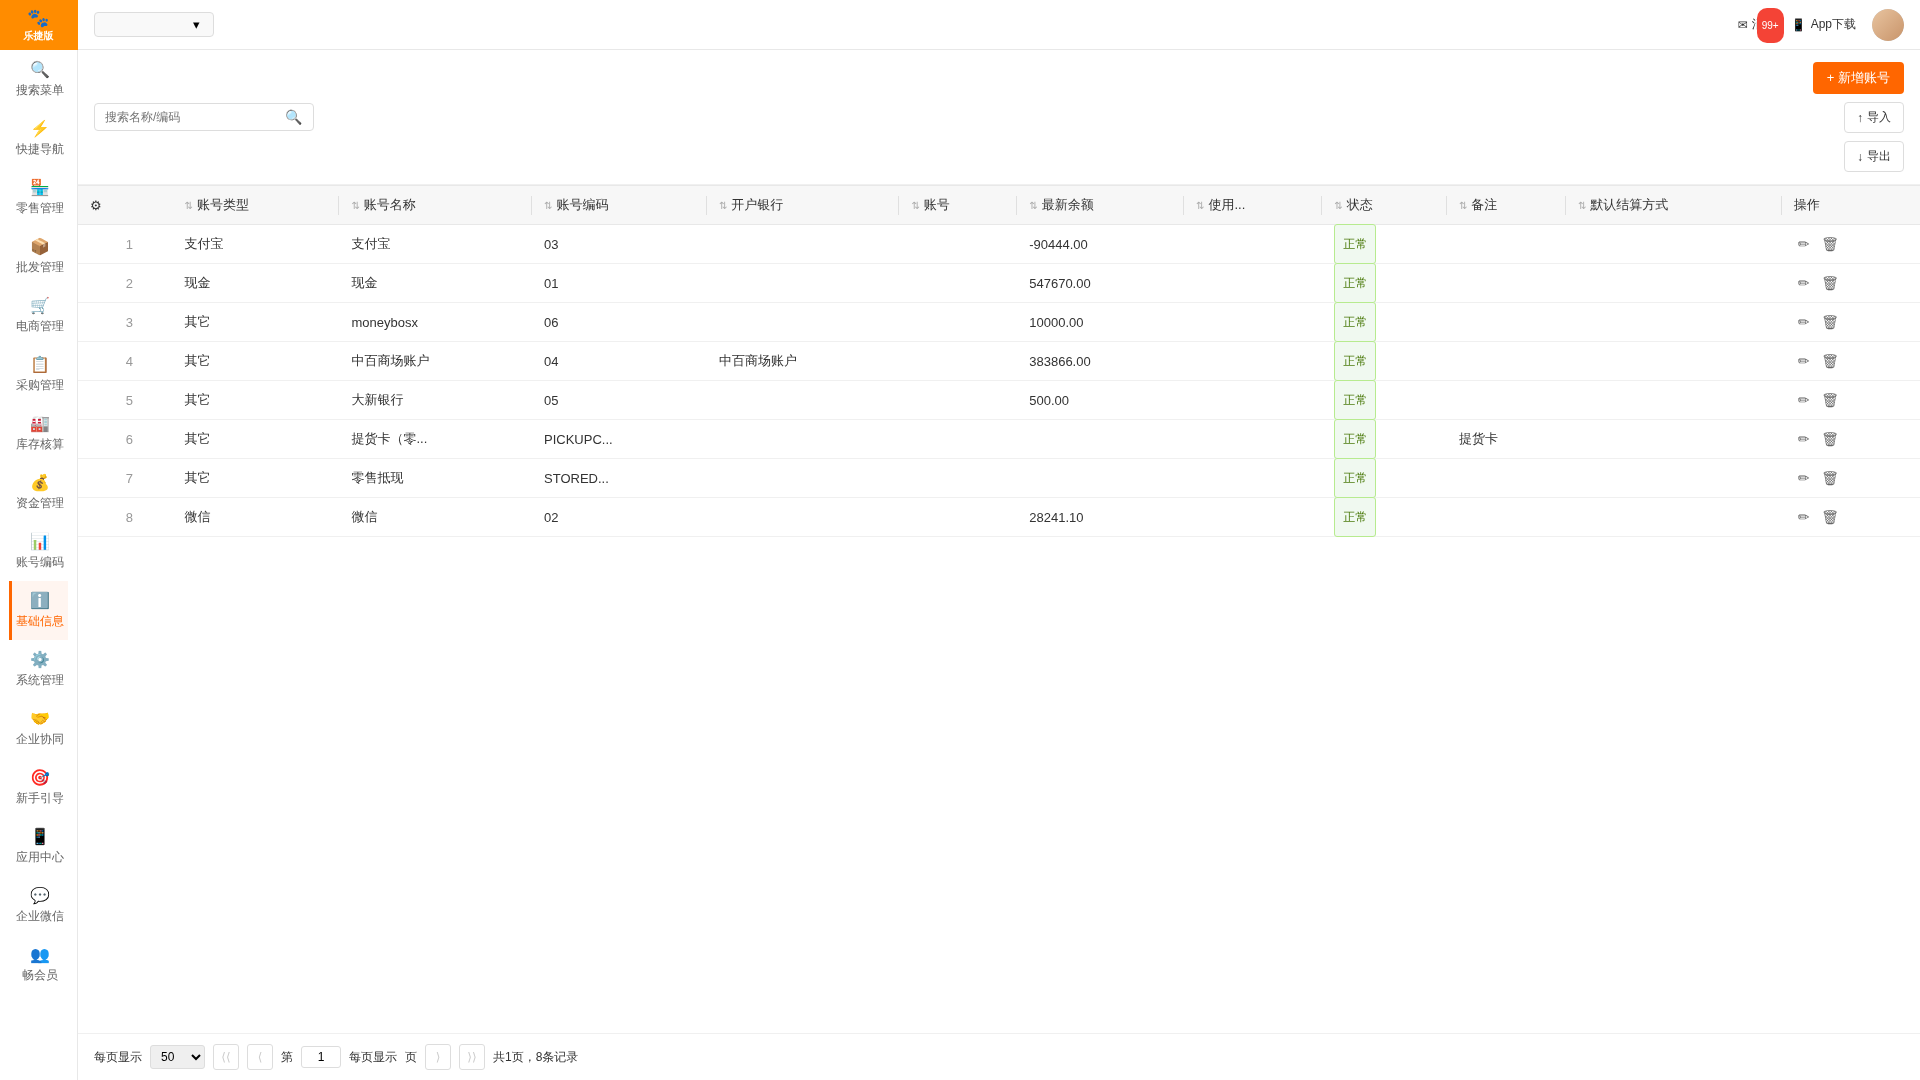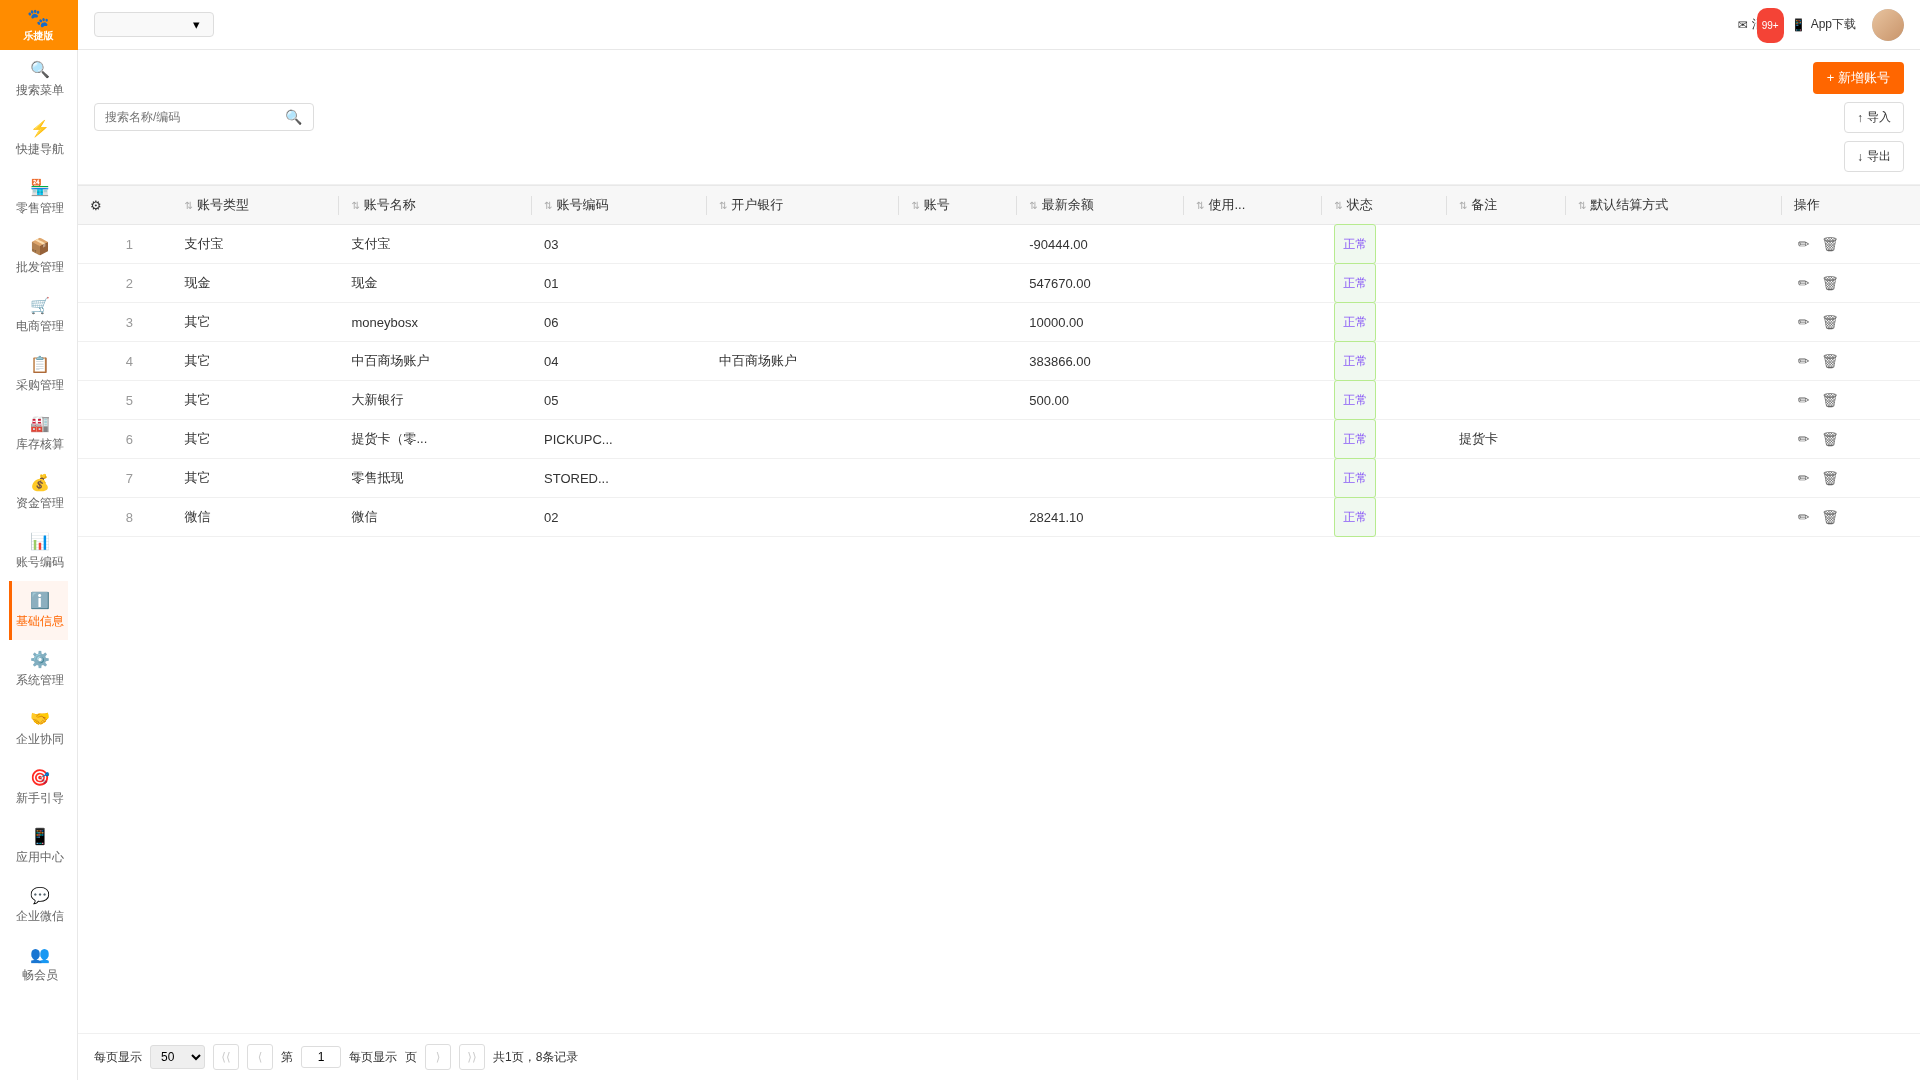--- a/index.html
+++ b/index.html
@@ -266,21 +266,21 @@
       border-bottom: 1px solid #f0f0f0;
     }
     tbody td {
       padding: 9px 12px;
       color: #333;
       white-space: nowrap;
     }
     .row-num { color: #999; }
     .status-badge {
       background: #f0f9f0;
-      color: #8b5cf6;
+      color: #4d7c0f;
       border: 1px solid #b7eb8f;
       border-radius: 3px;
       padding: 12px 8px;
       font-size: 12px;
     }
     .action-btn {
       background: none;
       border: none;
       cursor: pointer;
       color: #666;

